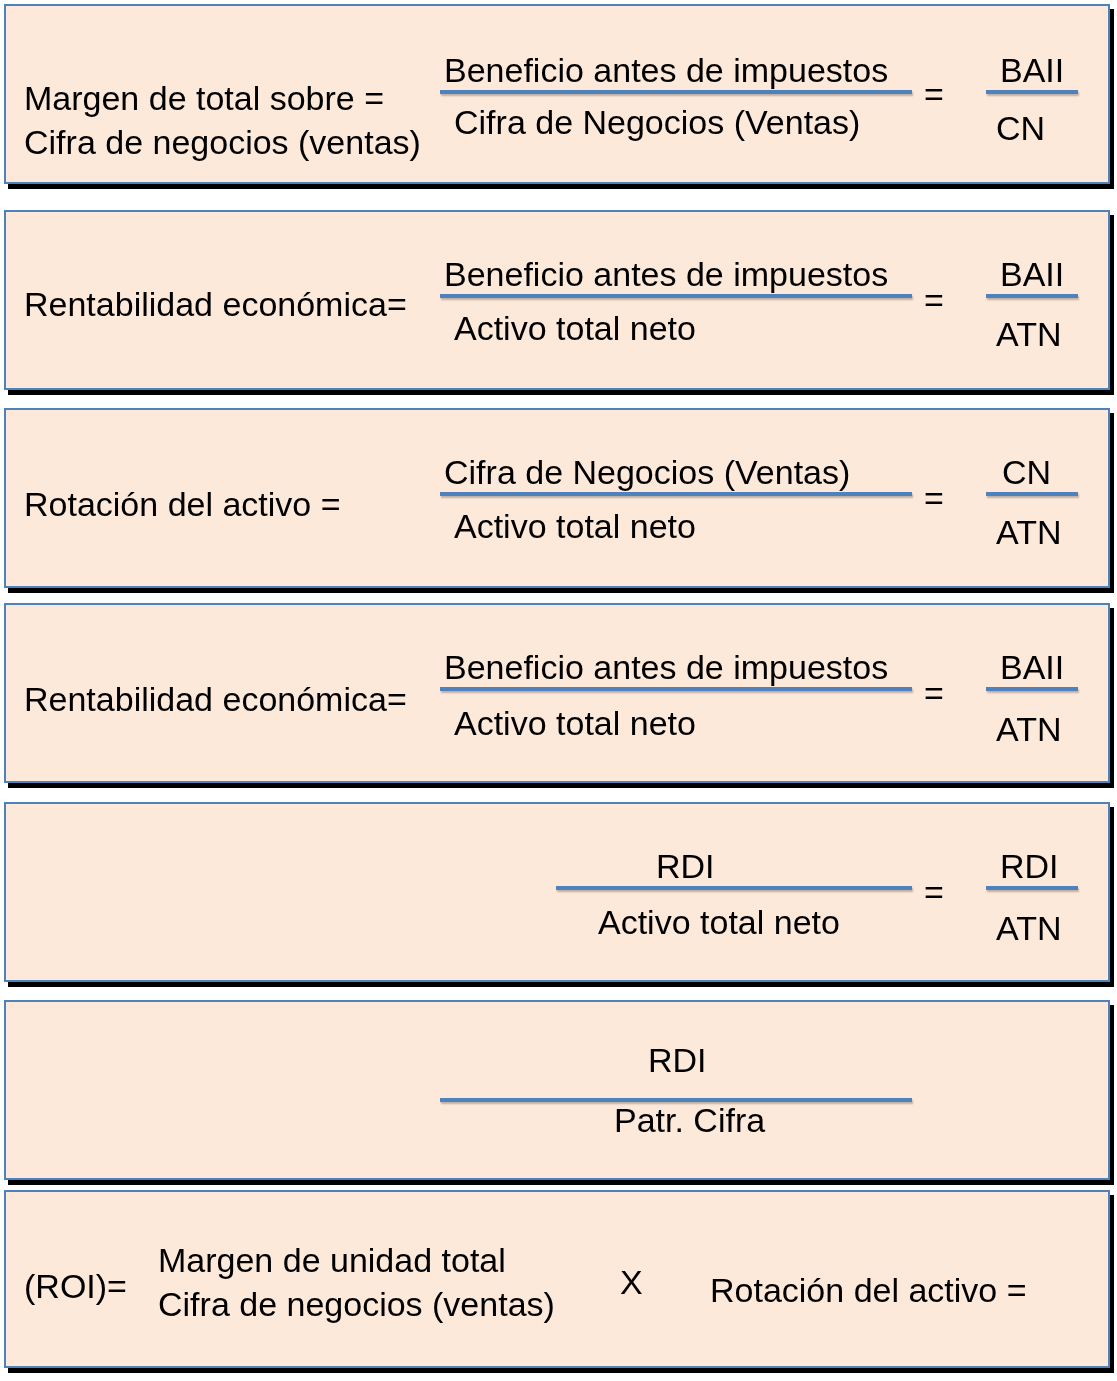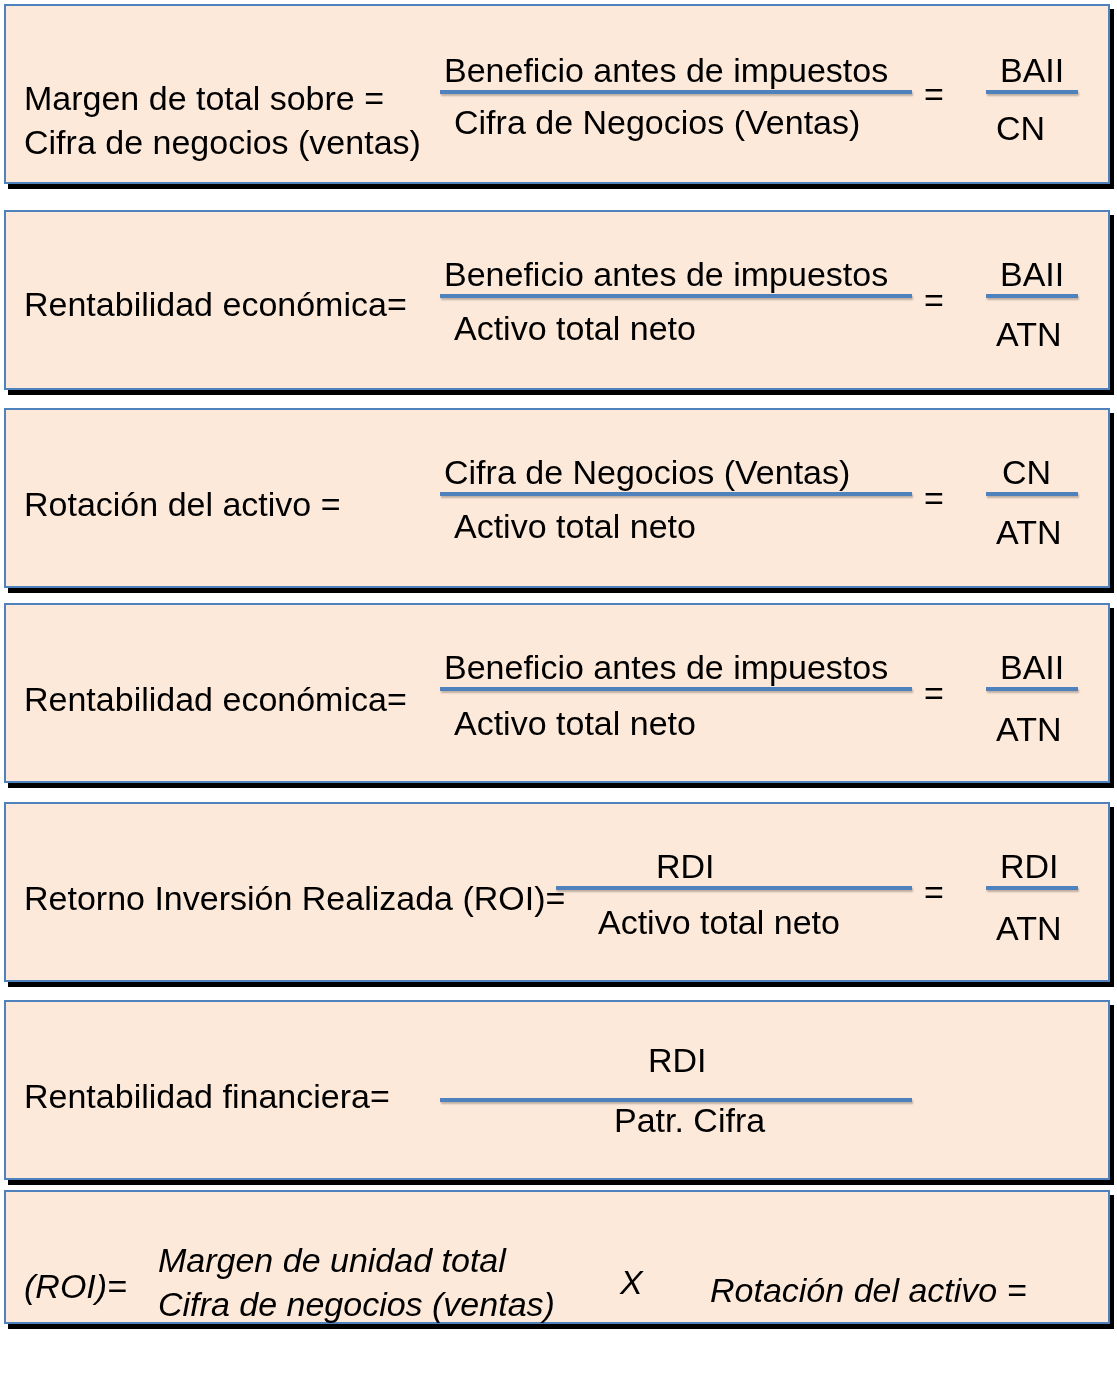--- a/index.html
+++ b/index.html
@@ -53,36 +53,34 @@
   <div class="t" style="left:438px;top:42px;">Beneficio antes de impuestos</div>
   <div class="line" style="left:434px;top:82px;width:472px;"></div>
   <div class="t" style="left:448px;top:98px;">Activo total neto</div>
   <div class="t" style="left:918px;top:68px;">=</div>
   <div class="t" style="left:994px;top:42px;">BAII</div>
   <div class="line" style="left:980px;top:82px;width:92px;"></div>
   <div class="t" style="left:990px;top:104px;">ATN</div>
 </div>
 
 <div class="box" style="top:802px;height:180px;">
-  <div class="t" style="left:18px;top:74px;">Retorno Inversión Realizada (ROI)=</div>
   <div class="t" style="left:650px;top:42px;">RDI</div>
   <div class="line" style="left:550px;top:82px;width:356px;"></div>
   <div class="t" style="left:592px;top:98px;">Activo total neto</div>
   <div class="t" style="left:918px;top:68px;">=</div>
   <div class="t" style="left:994px;top:42px;">RDI</div>
   <div class="line" style="left:980px;top:82px;width:92px;"></div>
   <div class="t" style="left:990px;top:104px;">ATN</div>
 </div>
 
 <div class="box" style="top:1000px;height:180px;">
-  <div class="t" style="left:18px;top:74px;">Rentabilidad financiera=</div>
   <div class="t" style="left:642px;top:38px;">RDI</div>
   <div class="line" style="left:434px;top:96px;width:472px;"></div>
   <div class="t" style="left:608px;top:98px;">Patr. Cifra</div>
 </div>
 
-<div class="box" style="top:1190px;height:134px;font-style:italic;">
+<div class="box" style="top:1190px;height:178px;">
   <div class="t" style="left:18px;top:74px;">(ROI)=</div>
   <div class="t" style="left:152px;top:48px;">Margen de unidad total</div>
   <div class="t" style="left:152px;top:92px;">Cifra de negocios (ventas)</div>
   <div class="t" style="left:614px;top:70px;">X</div>
   <div class="t" style="left:704px;top:78px;">Rotación del activo =</div>
 </div>
 
 </body></html>

